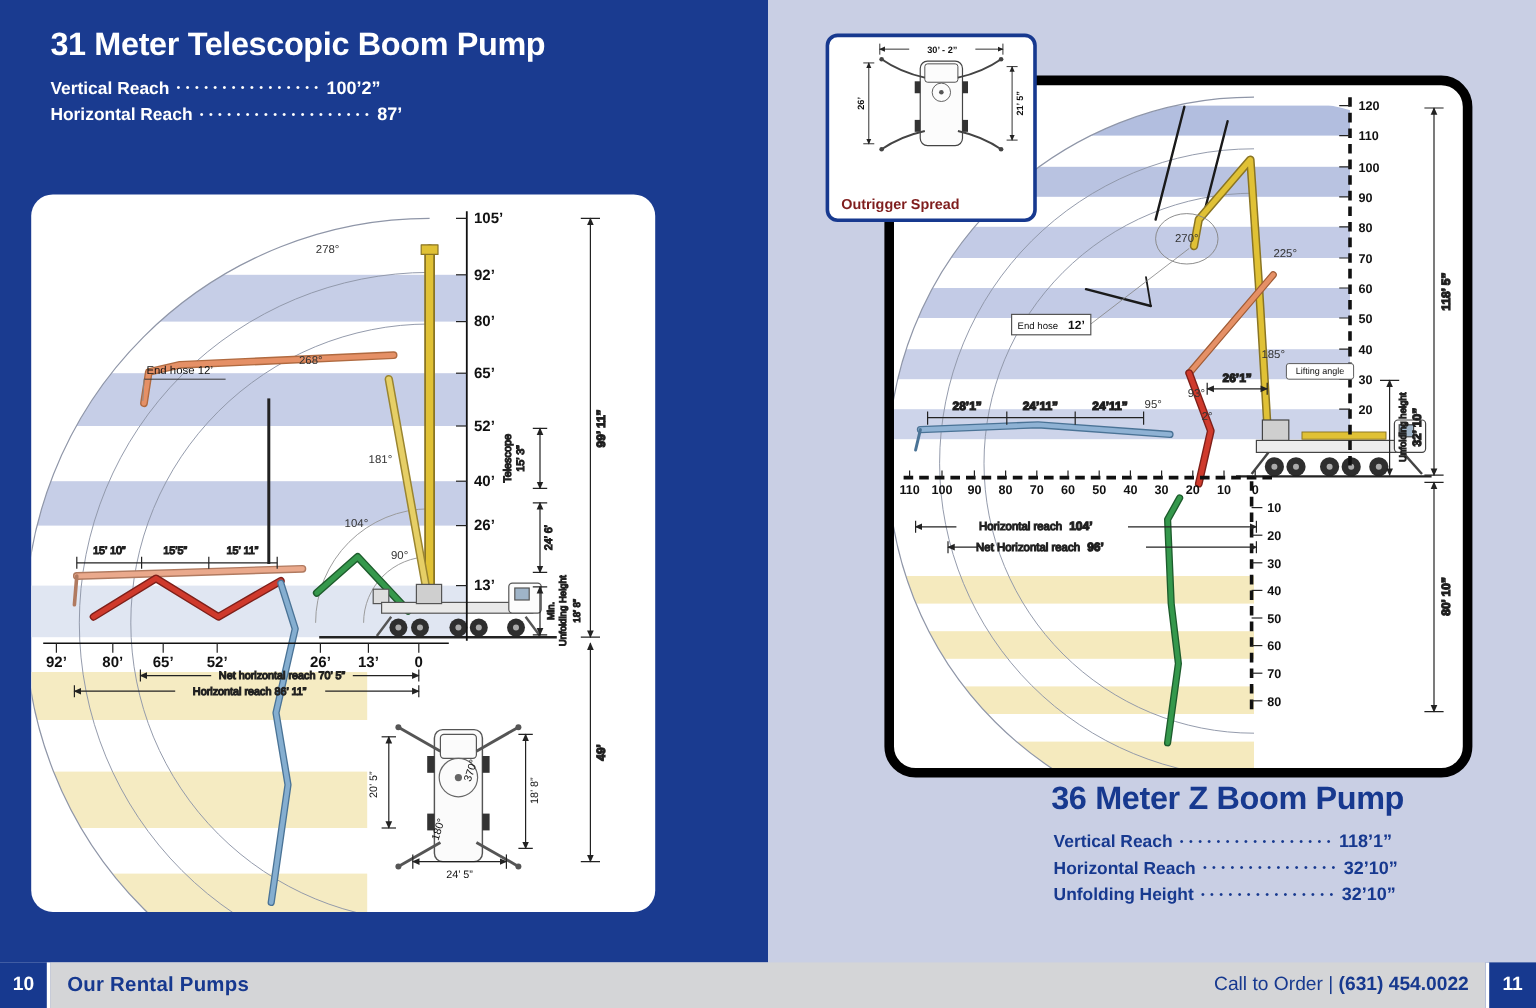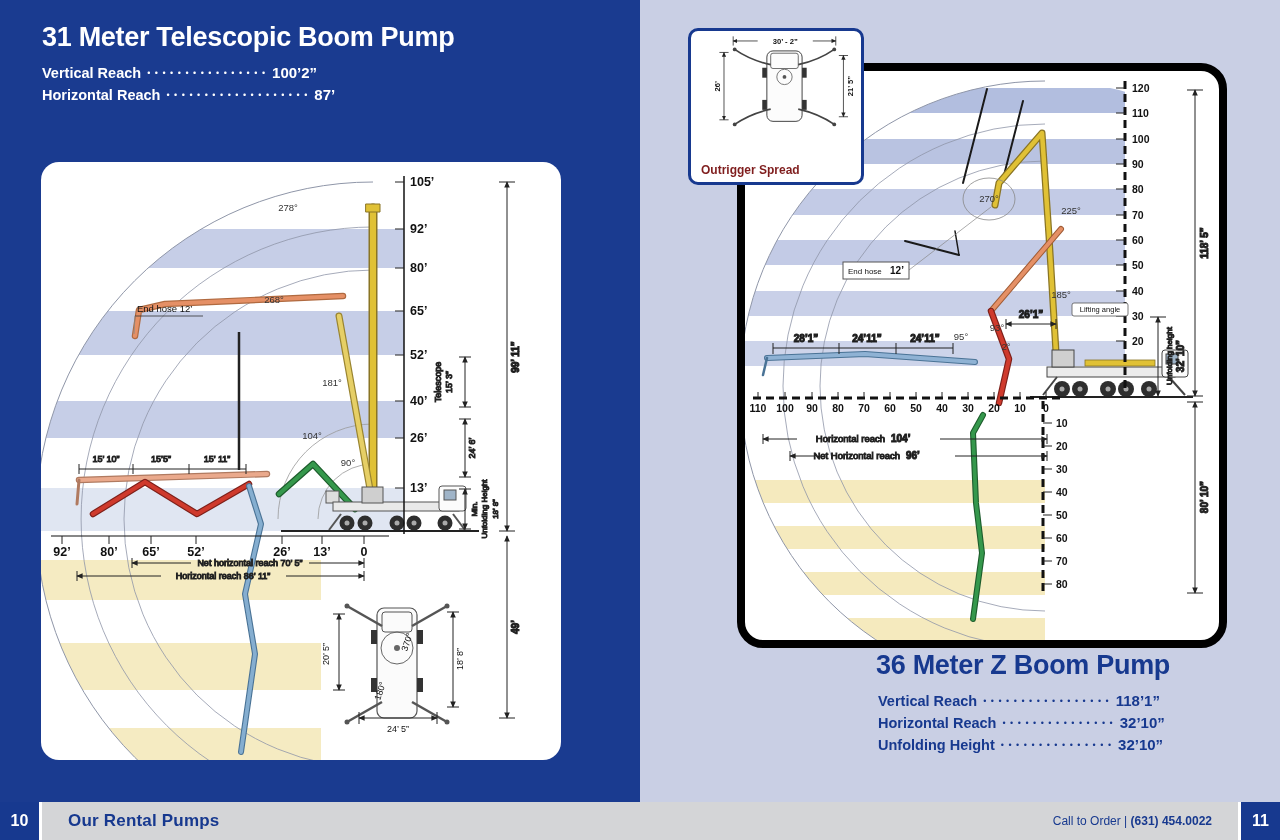--- a/index.html
+++ b/index.html
@@ -14,33 +14,33 @@
   .l-specs { position:absolute; left:42px; top:62px; }
   .r-title { position:absolute; left:236px; top:650px; font-size:27px; font-weight:bold; color:#17398f; letter-spacing:-0.3px; white-space:nowrap; }
   .r-specs { position:absolute; left:238px; top:690px; }
   .spec-row { white-space:nowrap; height:22px; line-height:22px; }
   .l-specs .spec-row { color:#ffffff; }
   .r-specs .spec-row { color:#17398f; }
   .sp-label { font-size:14.5px; font-weight:bold; }
   .sp-dots { font-size:9px; letter-spacing:1px; margin:0 6px; vertical-align:2px; }
   .sp-val { font-size:15px; font-weight:bold; }
 
-  .card-left { position:absolute; left:41px; top:162px; width:520px; height:598px; background:#ffffff; border-radius:18px; overflow:hidden; }
+  .card-left { position:absolute; left:26px; top:162px; width:520px; height:598px; background:#ffffff; border-radius:18px; overflow:hidden; }
   .card-right { position:absolute; left:97px; top:63px; width:490px; height:585px; background:#ffffff; border:8px solid #000000; border-radius:26px; overflow:hidden; }
 
   .outrigger-box { position:absolute; left:48px; top:28px; width:176px; height:157px; background:#ffffff; border:3px solid #17398f; border-radius:10px; display:flex; flex-direction:column; overflow:hidden;gap:34px; }
   .outrigger-title { font-size:12px; font-weight:bold; color:#7f1d1d; margin:0 0 5px 10px; }
 
   .footer { position:absolute; left:0; bottom:0; width:1280px; height:38px; display:flex; }
   .page-box { width:42px; height:38px; background:#17398f; color:#fff; font-size:16px; font-weight:bold; display:flex; align-items:center; justify-content:center; }
   .page-box.pb-left { border-right:3px solid #fff; }
   .page-box.pb-right { border-left:3px solid #fff; }
-  .footer-bar { flex:1; background:#d4d5d7; display:flex; align-items:center; justify-content:space-between; padding:0 26px; color:#17398f; }
+  .footer-bar { flex:1; background:#d4d5d7; display:flex; align-items:center; justify-content:space-between; padding:0 14px; color:#17398f; }
   .footer-left { font-size:17px; font-weight:bold; letter-spacing:0.2px; }
-  .footer-right { font-size:12px; font-weight:400; }
+  .footer-right { font-size:16px; font-weight:400; }
   .footer-right b { font-weight:bold; }
 
   svg text { font-family:"Liberation Sans", sans-serif; }
   .t-tick  { font-size:12.5px; font-weight:bold; fill:#111; }
   .t-tick-sm { font-size:10.5px; font-weight:bold; fill:#111; }
   .t-ang  { font-size:9.5px; fill:#333; }
   .t-dim  { font-size:9px; fill:#111; }
   .t-dims { font-size:8px; fill:#111; }
   .t-dimb { font-size:10px; font-weight:bold; fill:#111; }
   .t-lbl  { font-size:9.5px; fill:#111; }

